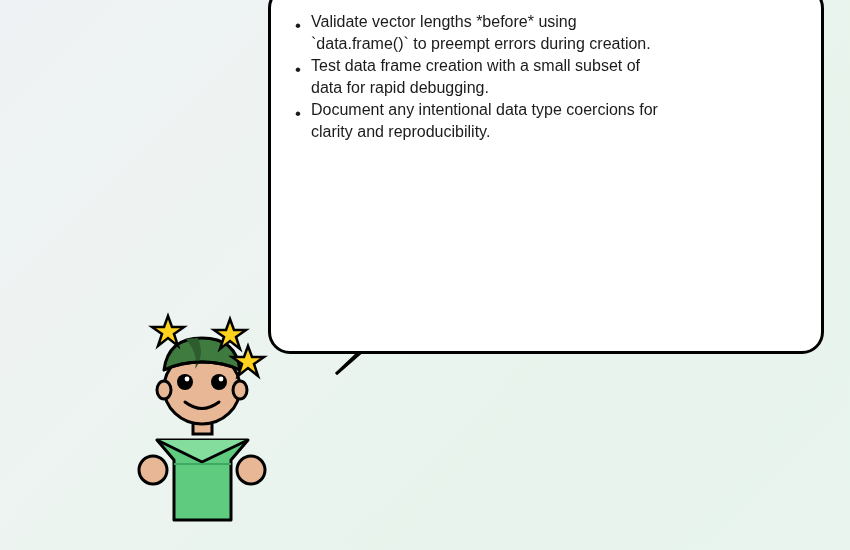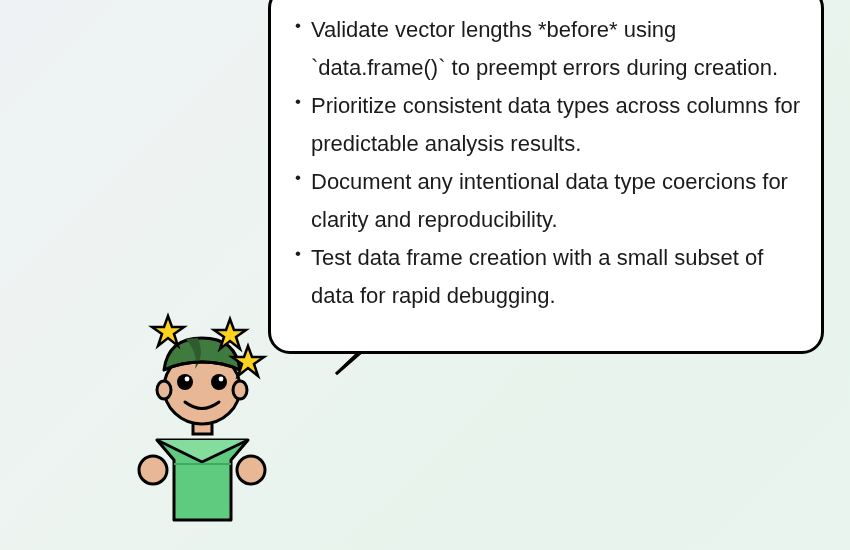--- a/index.html
+++ b/index.html
@@ -30,22 +30,22 @@
     border-radius: 22px;
     box-sizing: border-box;
   }
   #bubble-list {
     list-style: none;
     margin: 0;
     padding: 22px 18px 0 24px;
   }
   #bubble-list li {
     position: relative;
-    font-size: 22px;
-    line-height: 38px;
+    font-size: 16px;
+    line-height: 22px;
     color: #1b1b1b;
     padding-left: 16px;
     margin: 0 0 0 0;
     white-space: pre-line;
   }
   #bubble-list li::before {
     content: "\2022";
     position: absolute;
     left: 0;
     top: 0;
@@ -77,26 +77,24 @@
 
   <svg id="bubble-tail" viewBox="0 0 60 44">
     <path d="M 46 2 L 4 42 L 34 16 Z" fill="#ffffff" stroke="#000000" stroke-width="3" stroke-linejoin="miter"></path>
     <path d="M 46 2 L 30 10" stroke="#ffffff" stroke-width="5"></path>
   </svg>
 
   <div id="bubble">
     <ul id="bubble-list">
       <li>Validate vector lengths *before* using
 `data.frame()` to preempt errors during creation.</li>
-      <li>Prioritize consistent data types across columns for
-predictable analysis results.</li>
+      <li>Test data frame creation with a small subset of
+data for rapid debugging.</li>
       <li>Document any intentional data type coercions for
 clarity and reproducibility.</li>
-      <li>Test data frame creation with a small subset of
-data for rapid debugging.</li>
     </ul>
   </div>
 
   <svg id="character" viewBox="0 0 135 215">
 
     <g>
       <path d="M 22 128 L 113 128 L 96 148 L 96 208 L 39 208 L 39 148 Z" fill="#5fcb7f" stroke="#000000" stroke-width="3" stroke-linejoin="round"></path>
       <path d="M 22 128 L 67 128 L 67 150 Z" fill="#84dc9d" stroke="none"></path>
       <path d="M 113 128 L 67 128 L 67 150 Z" fill="#84dc9d" stroke="none"></path>
       <path d="M 22 128 L 67 150 L 113 128" fill="none" stroke="#000000" stroke-width="3" stroke-linejoin="round"></path>

